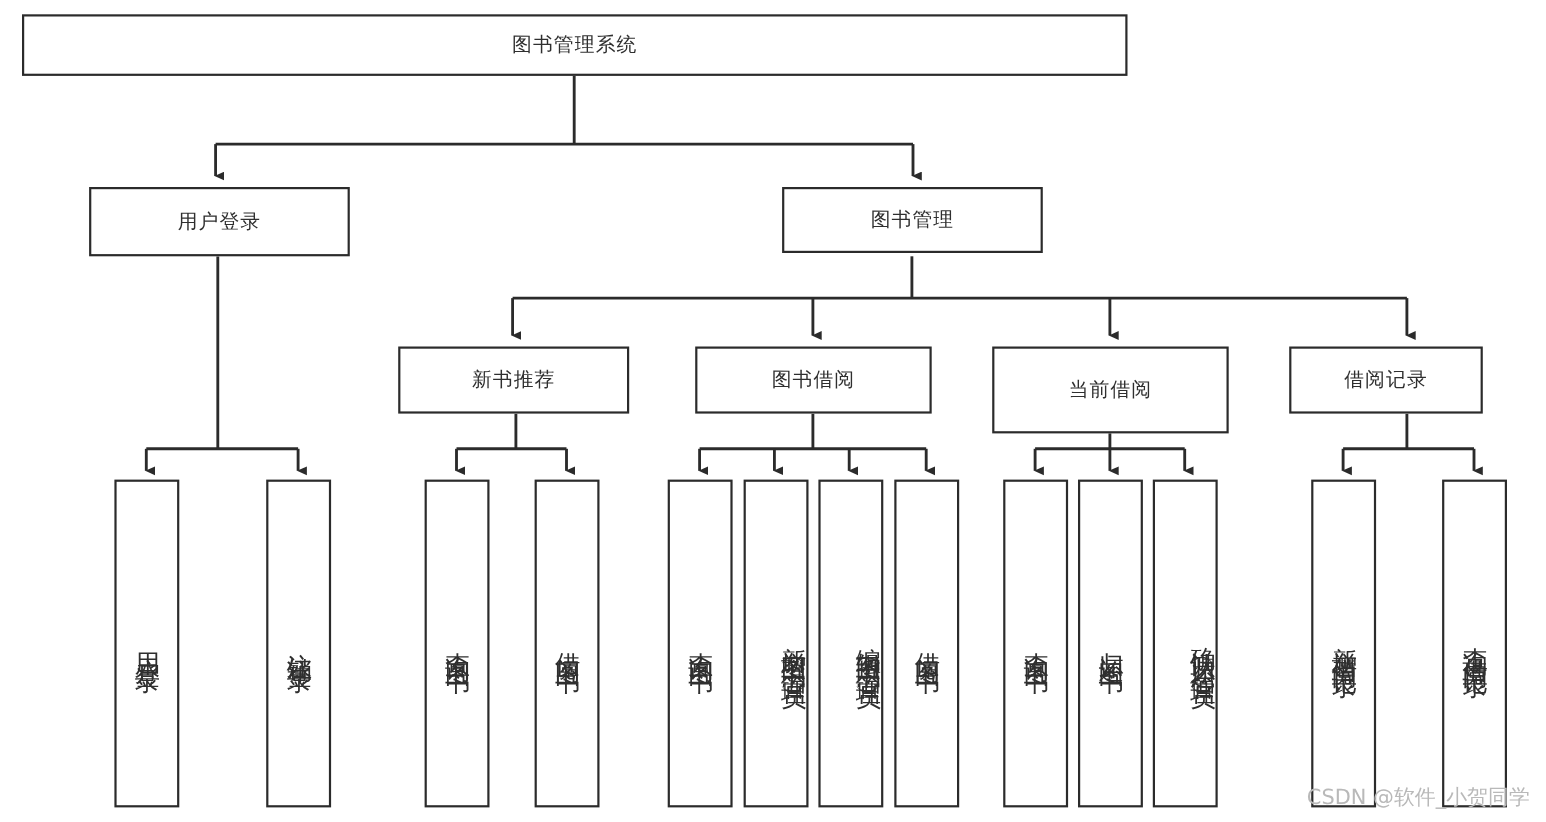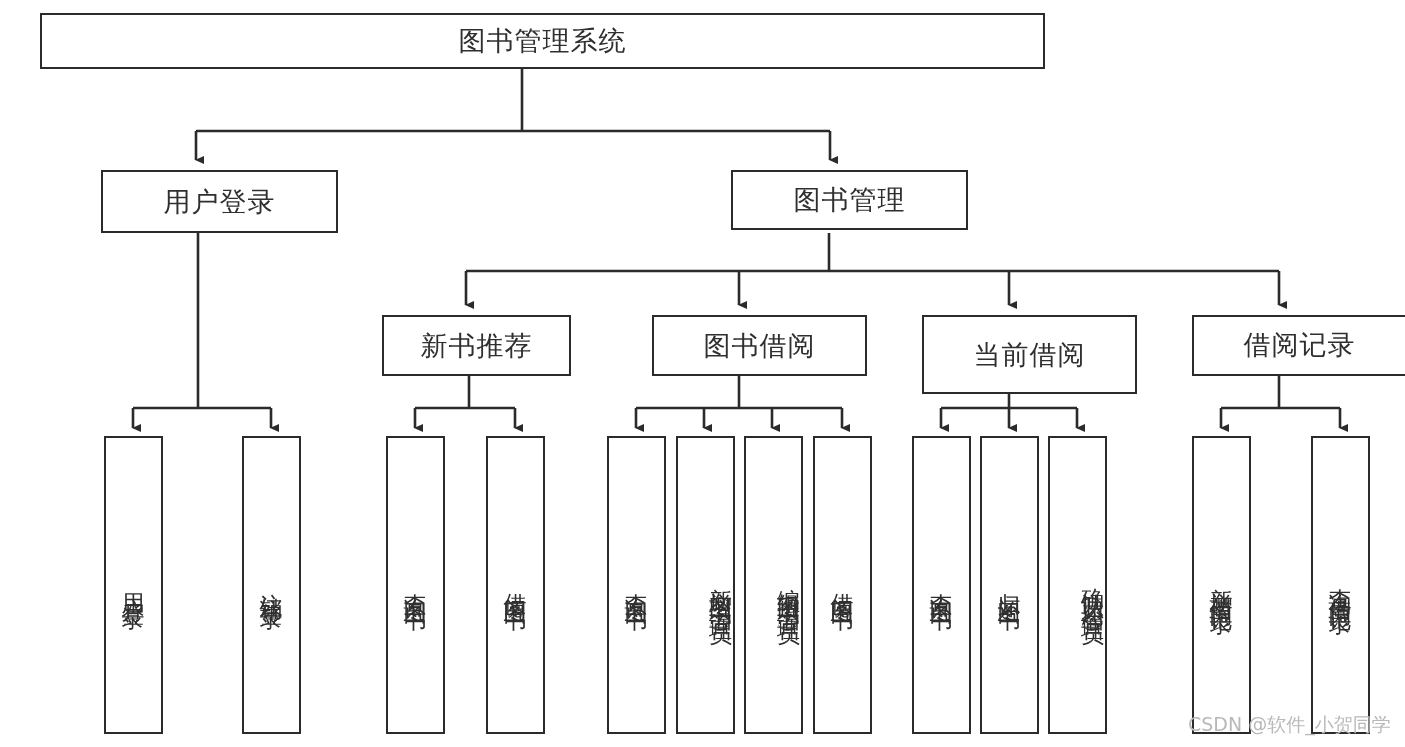--- a/index.html
+++ b/index.html
@@ -27,24 +27,23 @@
     box-sizing: border-box;
     background: #ffffff;
     border: 2px solid #2b2b2b;
     display: flex;
     align-items: center;
     justify-content: center;
     color: #2f2f2f;
     z-index: 2;
   }
   .node.h {
-    font-size: 27px;
+    font-size: 18px;
     letter-spacing: 1px;
     line-height: 1.1;
-    margin-left: 20px;
   }
   .node.v {
     writing-mode: vertical-rl;
     text-orientation: upright;
     font-size: 23px;
     letter-spacing: 5px;
     line-height: 1.05;
     align-items: flex-start;
     justify-content: center;
     padding-top: 14px;
@@ -118,24 +117,24 @@
       <path d="M1221,408 L1221,428" marker-end="url(#arrow)"></path>
       <path d="M1340,408 L1340,428" marker-end="url(#arrow)"></path>
     </g>
   </svg>
 
   <div class="node h" style="left:20px; top:13px; width:1005px; height:56px;">图书管理系统</div>
 
   <div class="node h" style="left:81px; top:170px; width:237px; height:63px;">用户登录</div>
   <div class="node h" style="left:711px; top:170px; width:237px; height:60px;">图书管理</div>
 
-  <div class="node h" style="left:362px; top:315px; width:189px; height:61px;">新书推荐</div>
+  <div class="node h" style="left:362px; top:315px; width:210px; height:61px;">新书推荐</div>
   <div class="node h" style="left:632px; top:315px; width:215px; height:61px;">图书借阅</div>
   <div class="node h" style="left:902px; top:315px; width:215px; height:79px;">当前借阅</div>
-  <div class="node h" style="left:1172px; top:315px; width:215px; height:61px;font-family:Liberation Serif, serif;">借阅记录</div>
+  <div class="node h" style="left:1172px; top:315px; width:176px; height:61px;">借阅记录</div>
 
   <div class="node v mid" style="left:104px; top:436px; width:59px; height:298px;">用户登录</div>
   <div class="node v mid" style="left:242px; top:436px; width:59px; height:298px;">注销登录</div>
 
   <div class="node v mid" style="left:386px; top:436px; width:59px; height:298px;">查询图书</div>
   <div class="node v mid" style="left:486px; top:436px; width:59px; height:298px;">借阅图书</div>
 
   <div class="node v mid" style="left:607px; top:436px; width:59px; height:298px;">查询图书</div>
   <div class="node v" style="left:676px; top:436px; width:59px; height:298px;">新增图书（管理员）</div>
   <div class="node v" style="left:744px; top:436px; width:59px; height:298px;">编辑图书（管理员）</div>

